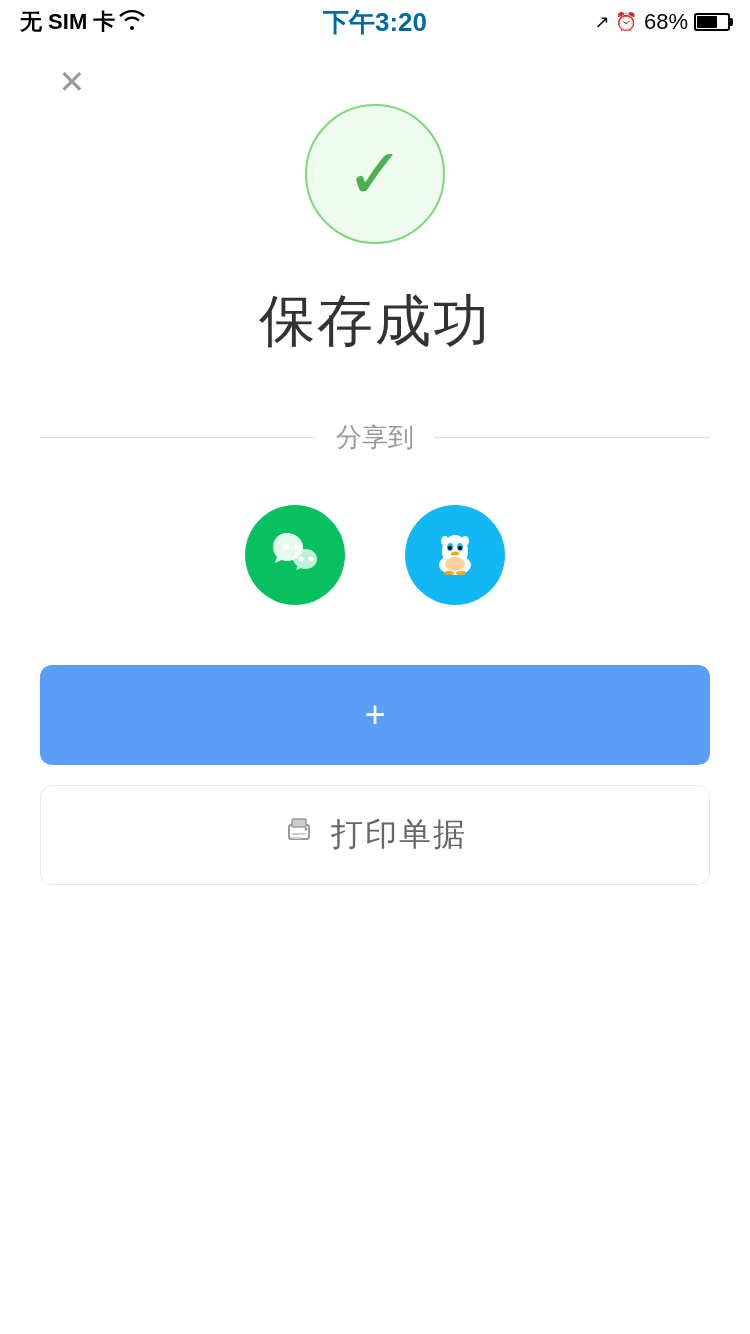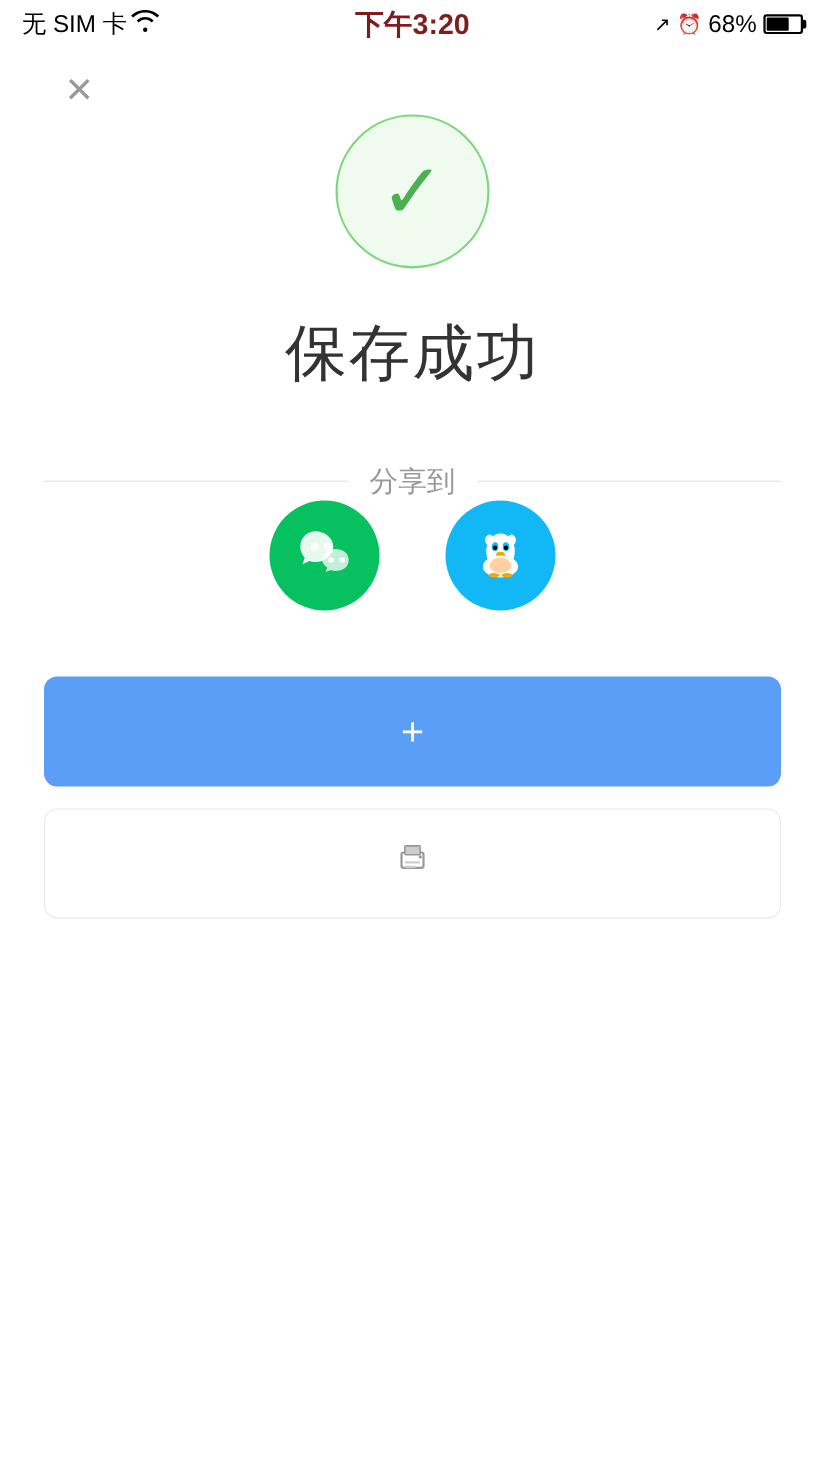--- a/index.html
+++ b/index.html
@@ -27,28 +27,28 @@
       align-items: center;
       justify-content: space-between;
       padding: 0 20px;
     }
 
     .status-left {
       display: flex;
       align-items: center;
       gap: 4px;
       font-size: 24px;
-      font-weight: 400;
+      font-weight: 700;
       color: #000;
     }
 
     .status-center {
       font-size: 26px;
       font-weight: 600;
-      color: #7f1d1d;
+      color: #0369a1;
       position: absolute;
       left: 50%;
       transform: translateX(-50%);
     }
 
     .status-right {
       display: flex;
       align-items: center;
       gap: 6px;
       font-size: 22px;
@@ -144,20 +144,21 @@
     .share-section {
       width: 100%;
       padding: 0 40px;
       margin-bottom: 60px;
     }
 
     .share-divider {
       display: flex;
       align-items: center;
       gap: 20px;
+      margin-bottom: 50px;
     }
 
     .share-divider::before,
     .share-divider::after {
       content: '';
       flex: 1;
       height: 1px;
       background: #e0e0e0;
     }
 
@@ -326,18 +327,19 @@
     <button class="btn btn-secondary">
       <span>
         <svg width="32" height="32" viewBox="0 0 32 32" fill="none">
           <rect x="6" y="10" width="20" height="14" rx="2" stroke="#999" stroke-width="2" fill="none"></rect>
           <rect x="9" y="4" width="14" height="8" rx="1" fill="#ccc" stroke="#999" stroke-width="1.5"></rect>
           <rect x="9" y="18" width="14" height="2" rx="1" fill="#ccc"></rect>
           <rect x="9" y="22" width="10" height="2" rx="1" fill="#ccc"></rect>
           <circle cx="23" cy="14" r="1.5" fill="#999"></circle>
         </svg>
       </span>
+      <span style="letter-spacing:2px;">打印单据</span>
     </button>
 
 
   </div>
 
 </div>
 
 </body></html>

